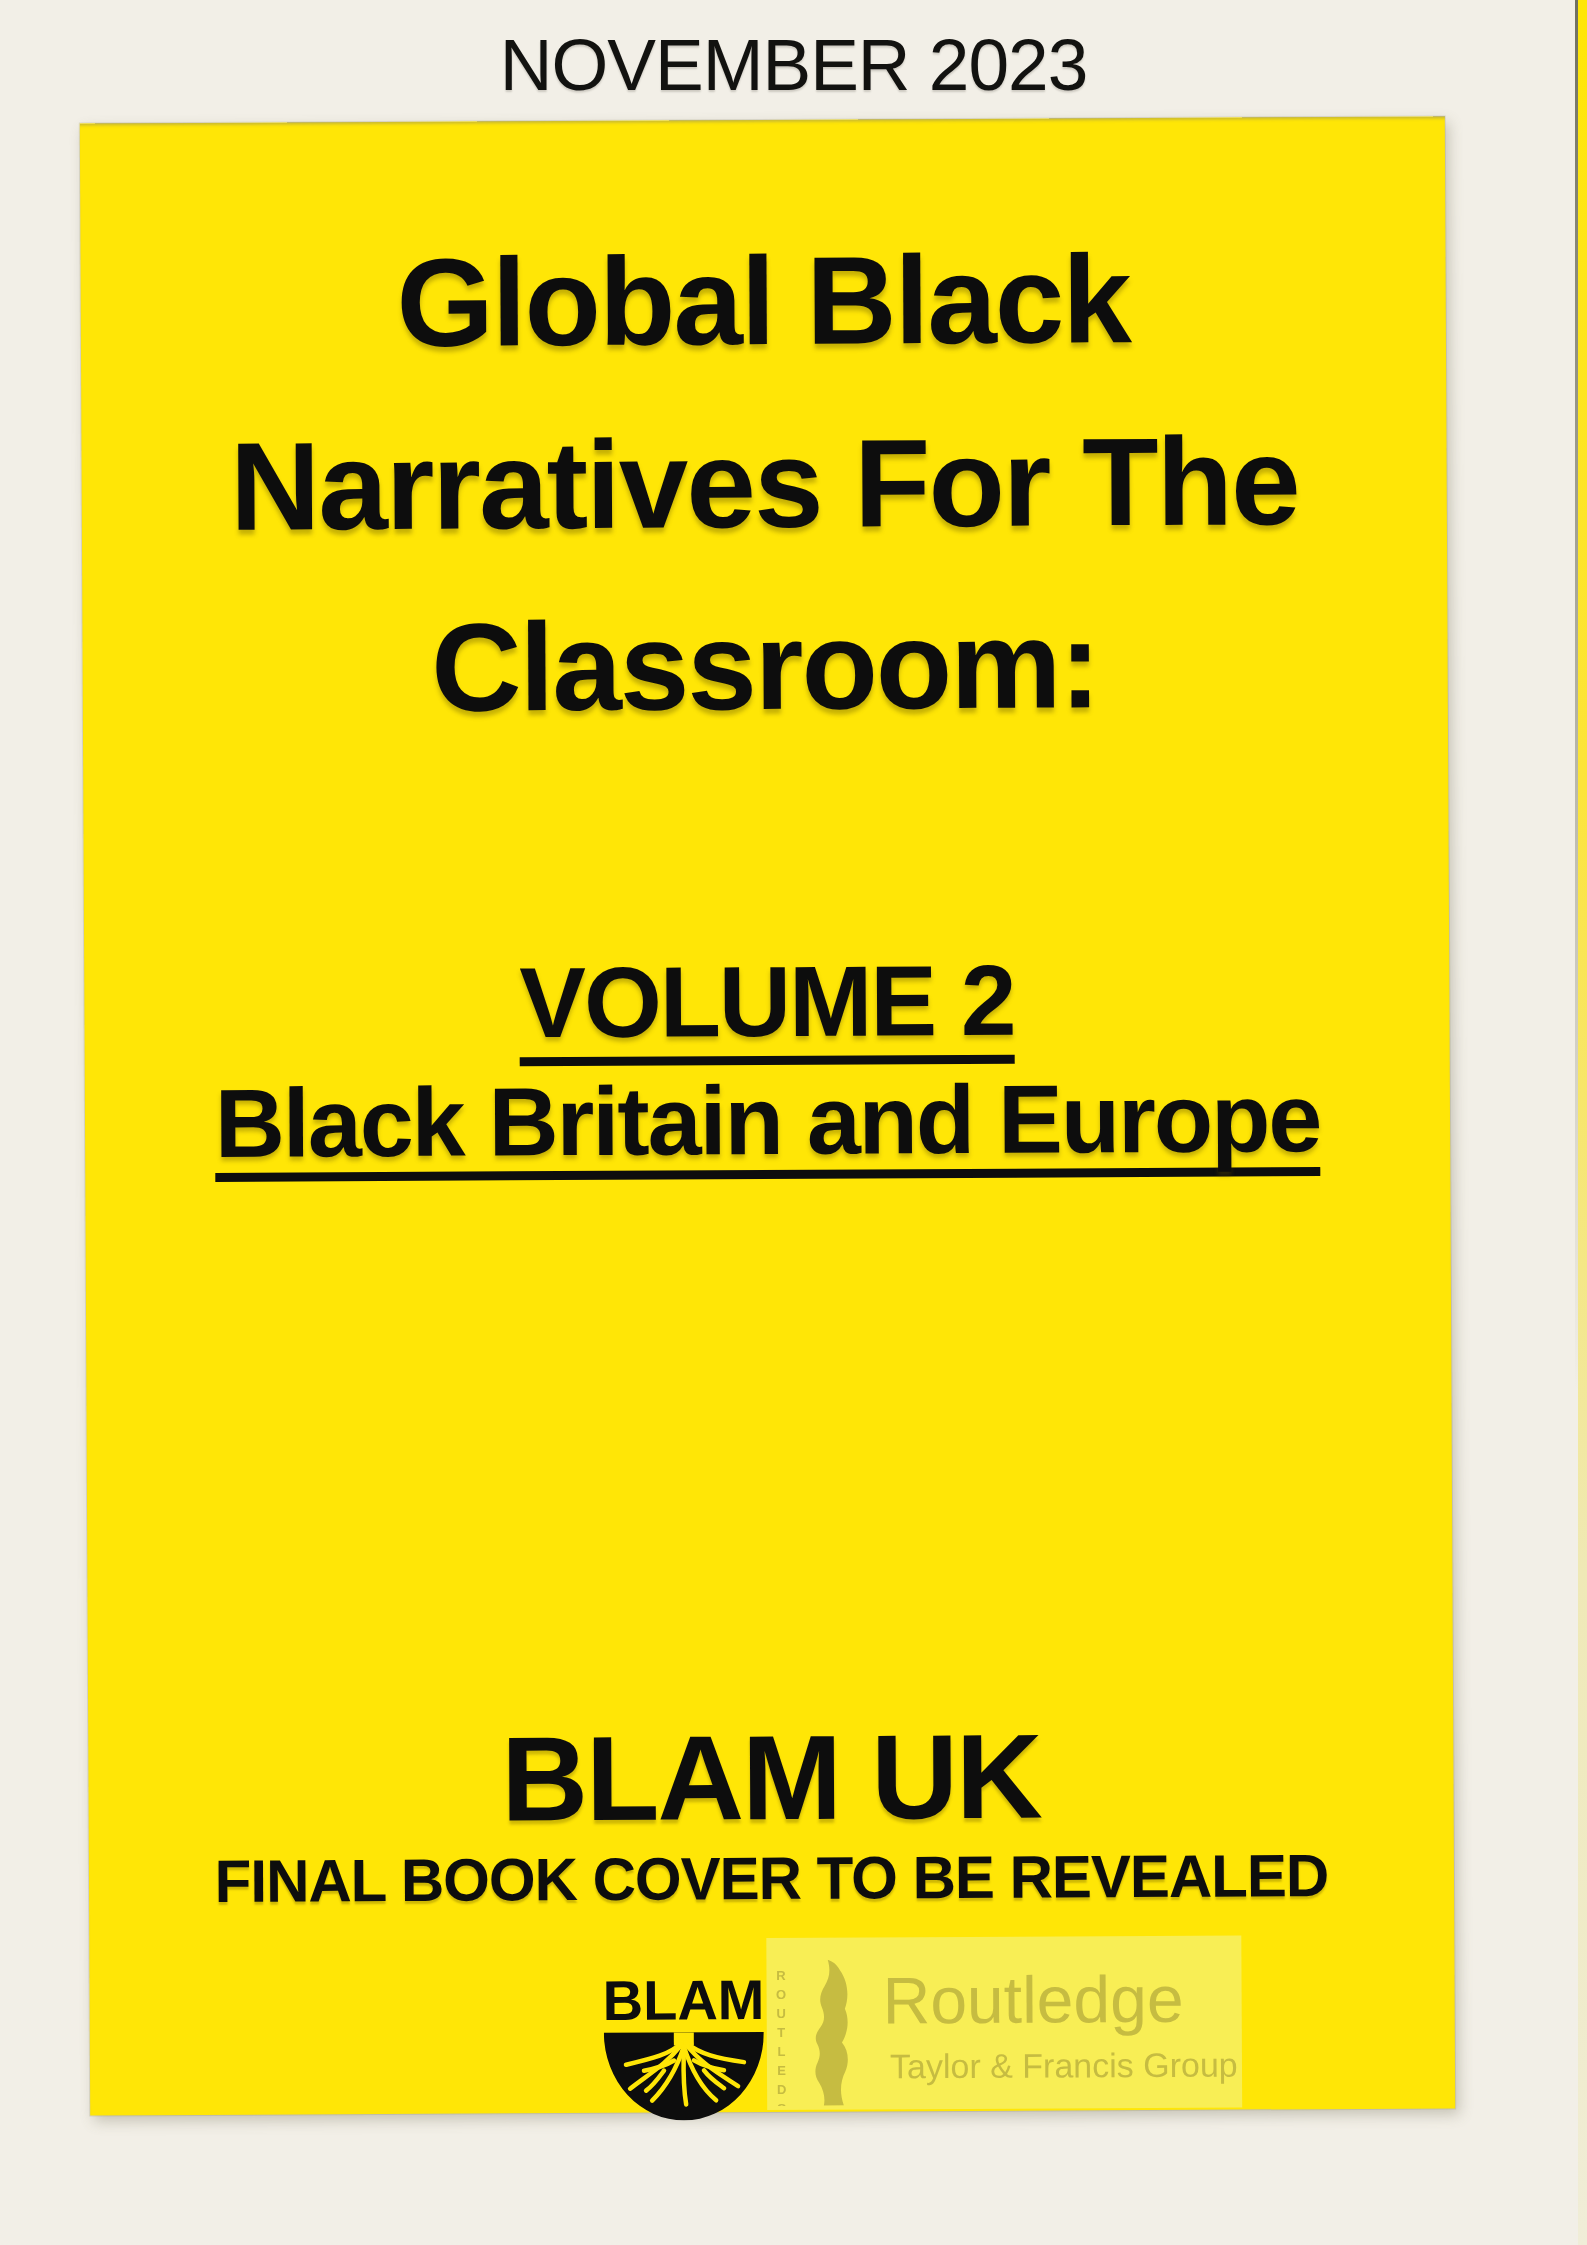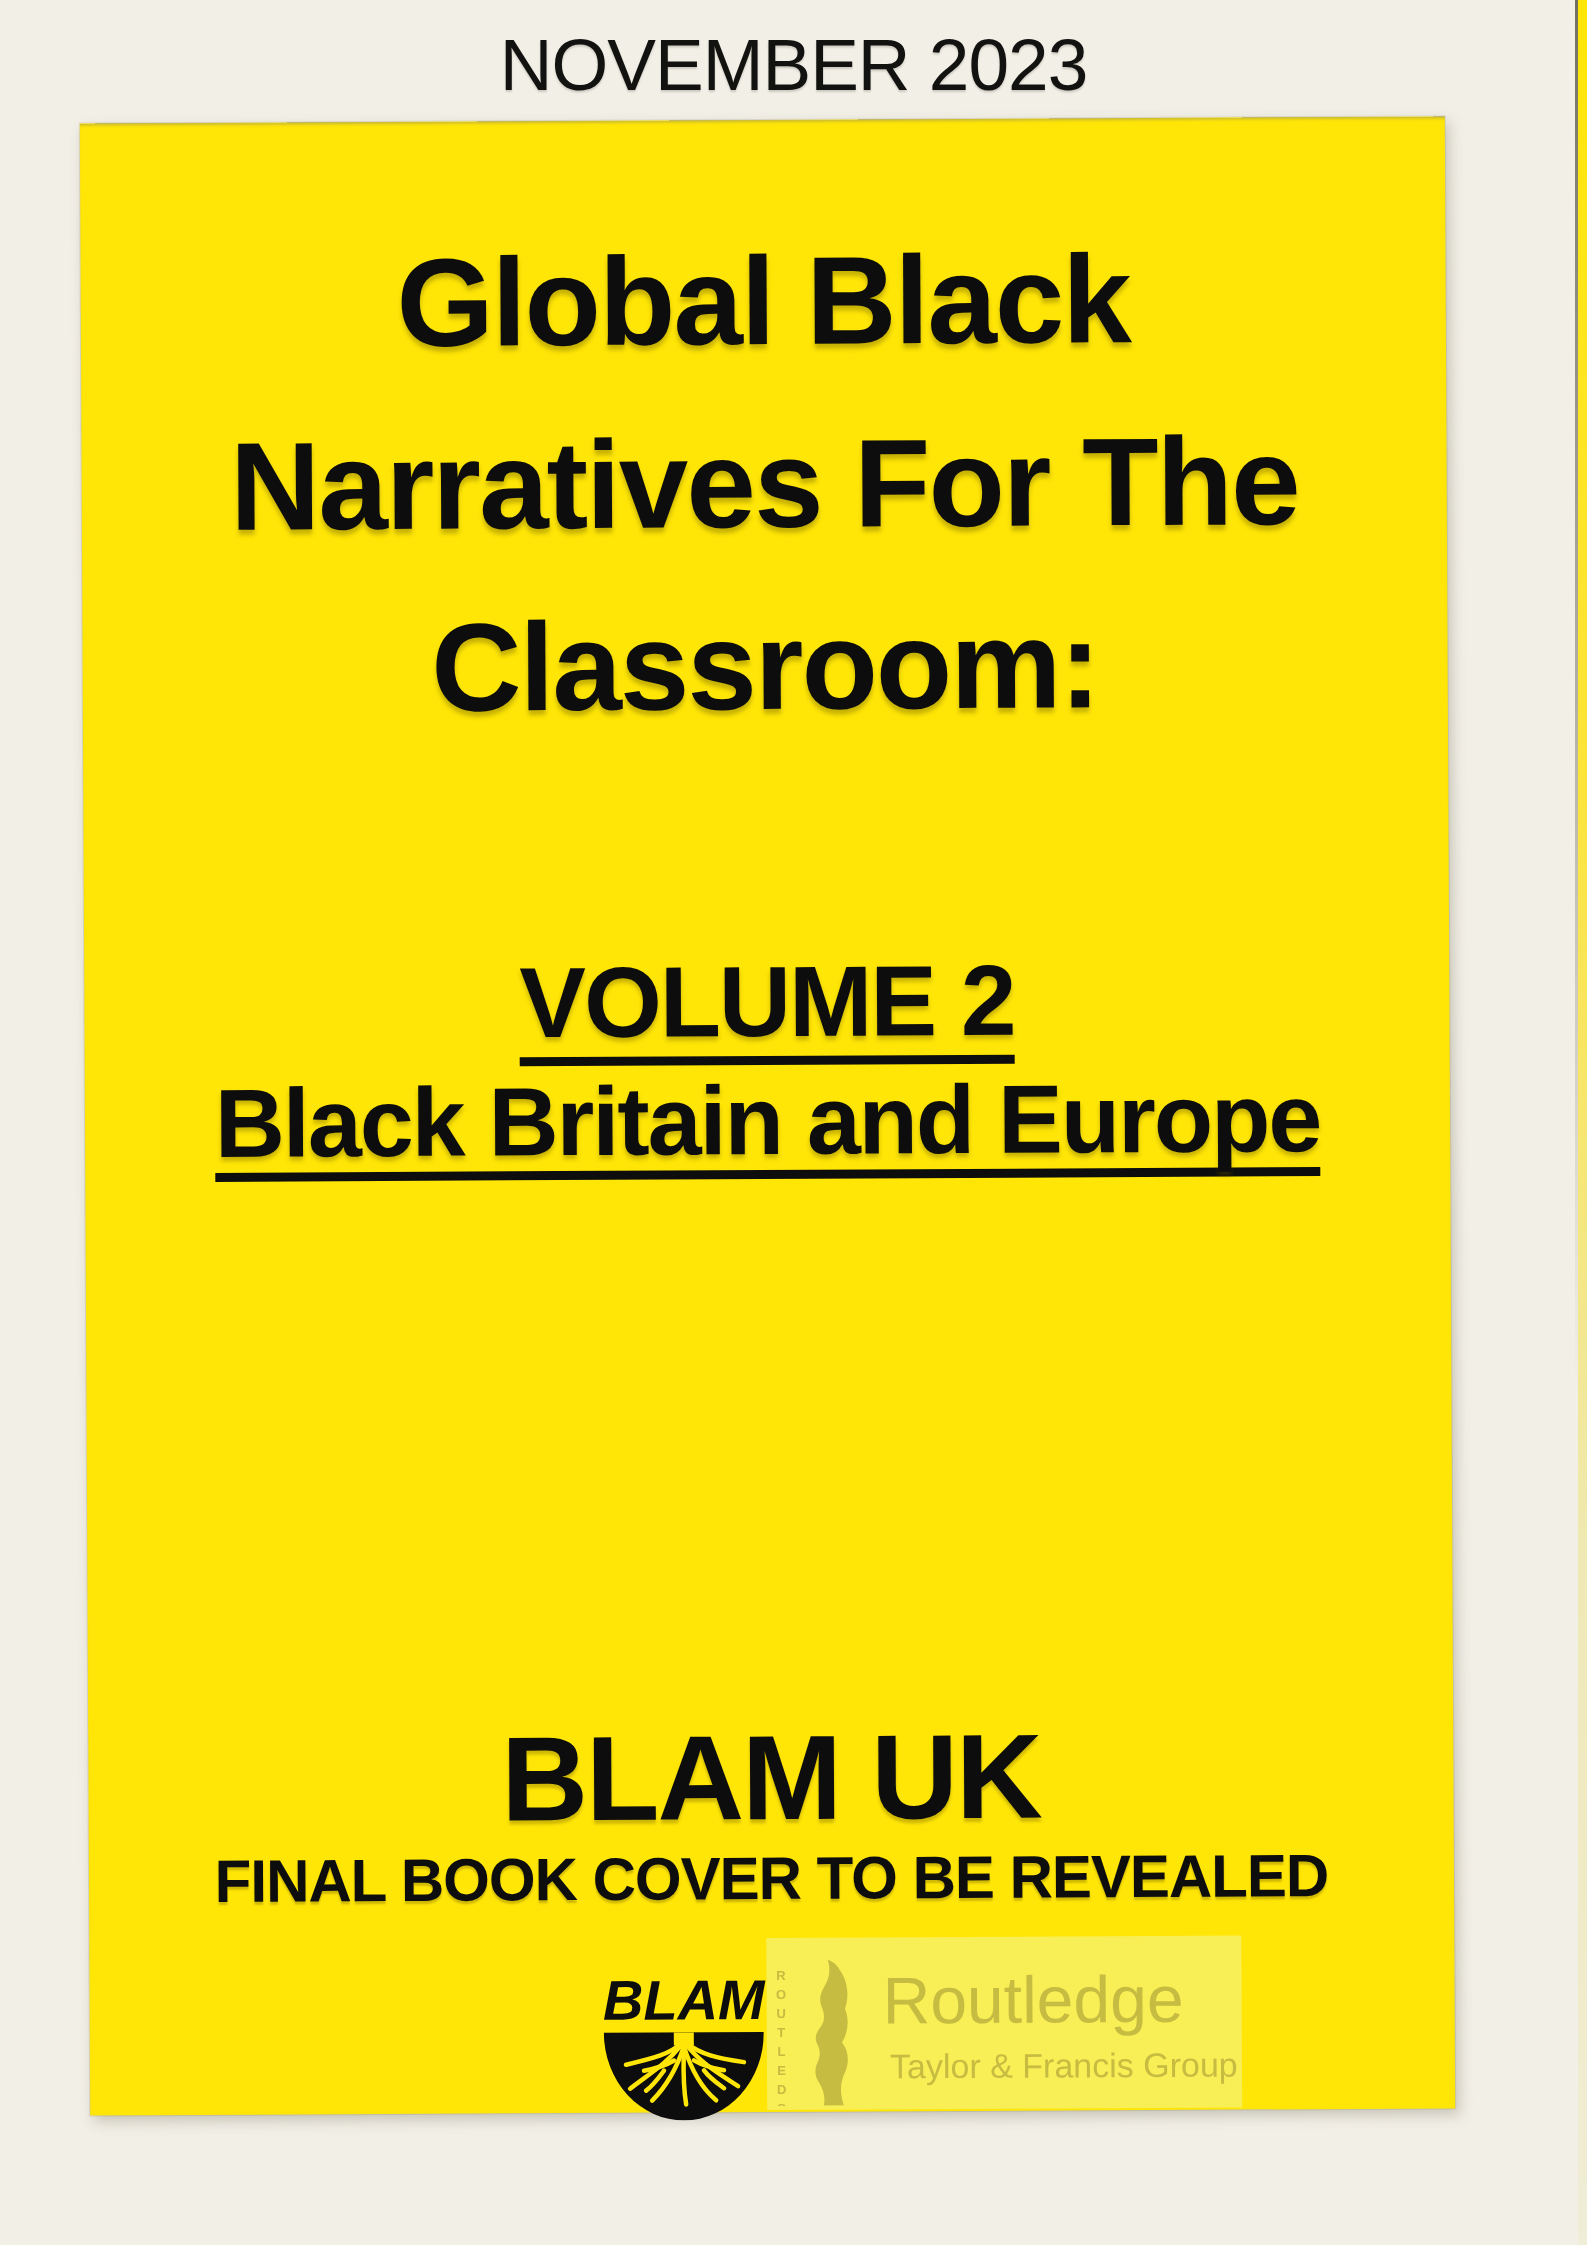--- a/index.html
+++ b/index.html
@@ -67,22 +67,21 @@
     text-shadow: 0 4px 3px rgba(95,80,0,0.3); }
   .reveal-note { top: 1729px; font-size: 60px; font-weight: 700; letter-spacing: -1px;
     text-shadow: 0 3px 2px rgba(95,80,0,0.3); }
 
   
   .blam-logo {
     position: absolute;
     left: 513px;
     top: 1852px;
     width: 162px;
-    text-align: right;
-    font-style: italic;
+    text-align: left;
   }
   .blam-logo-text {
     font-size: 56px;
     font-weight: 700;
     letter-spacing: 0px;
     line-height: 1;
     color: #0D0D0D;
   }
   .blam-roots { display: block; margin: 2px auto 0 auto; }
 

